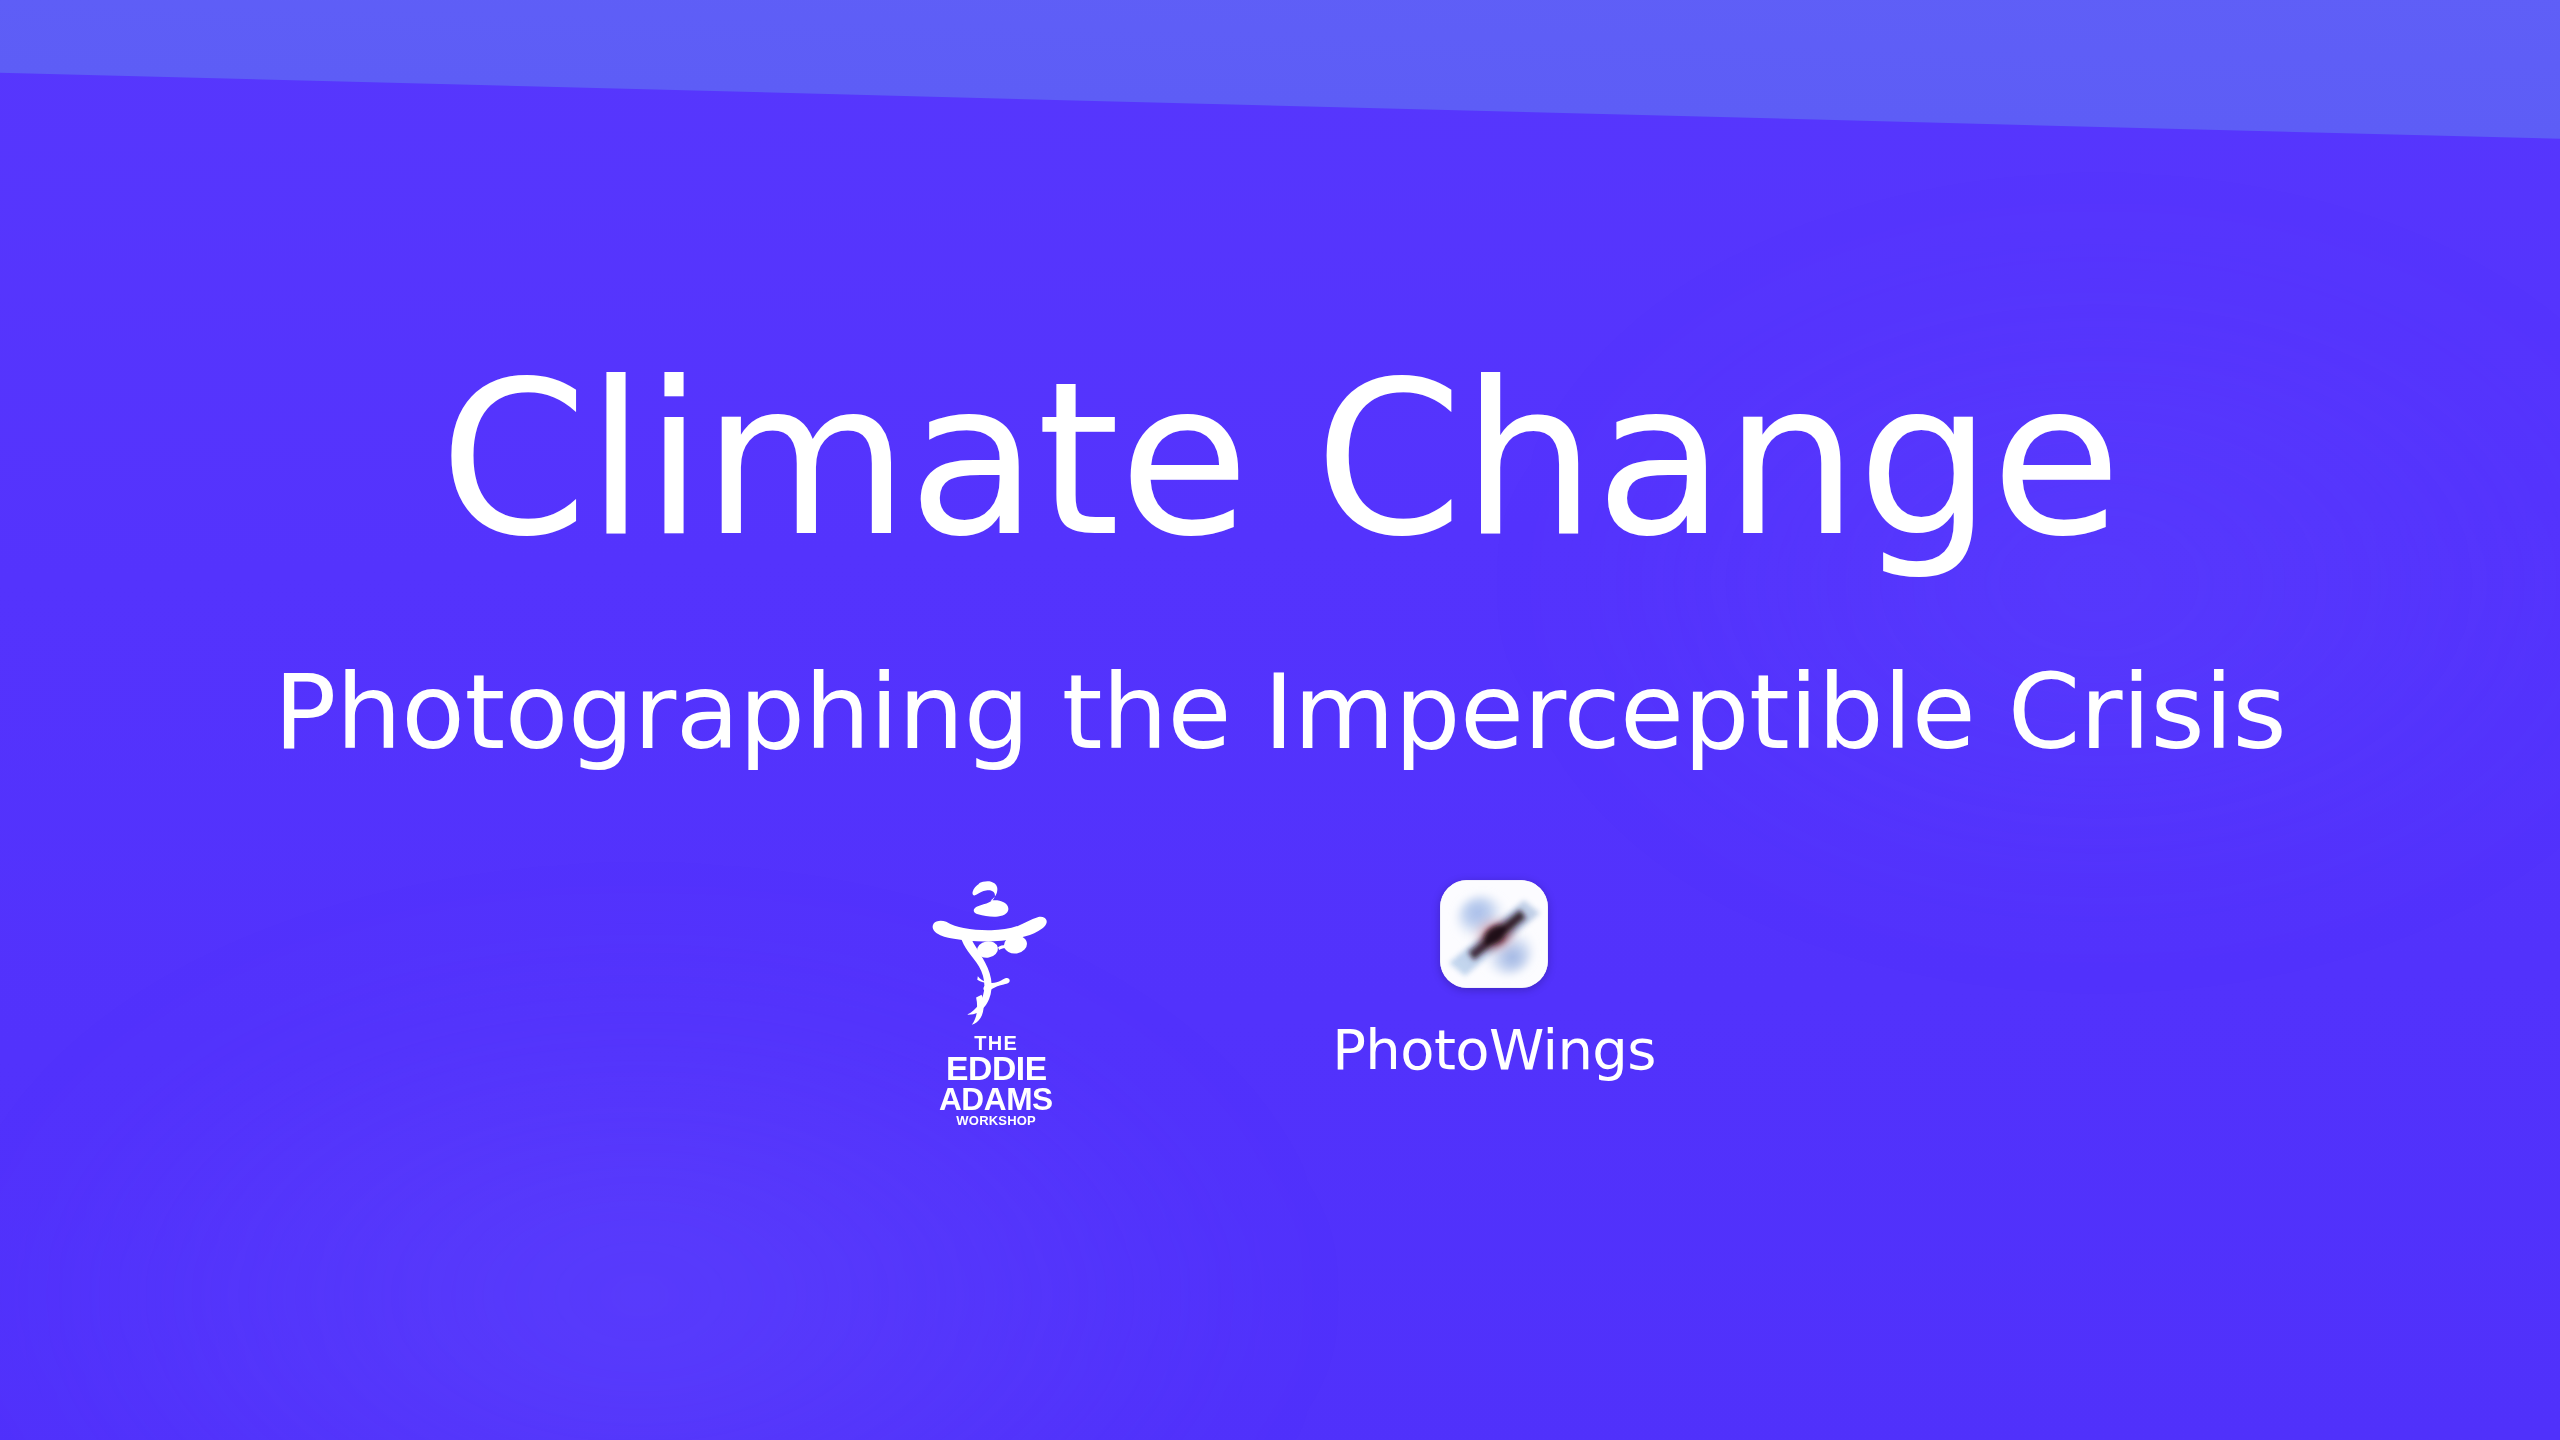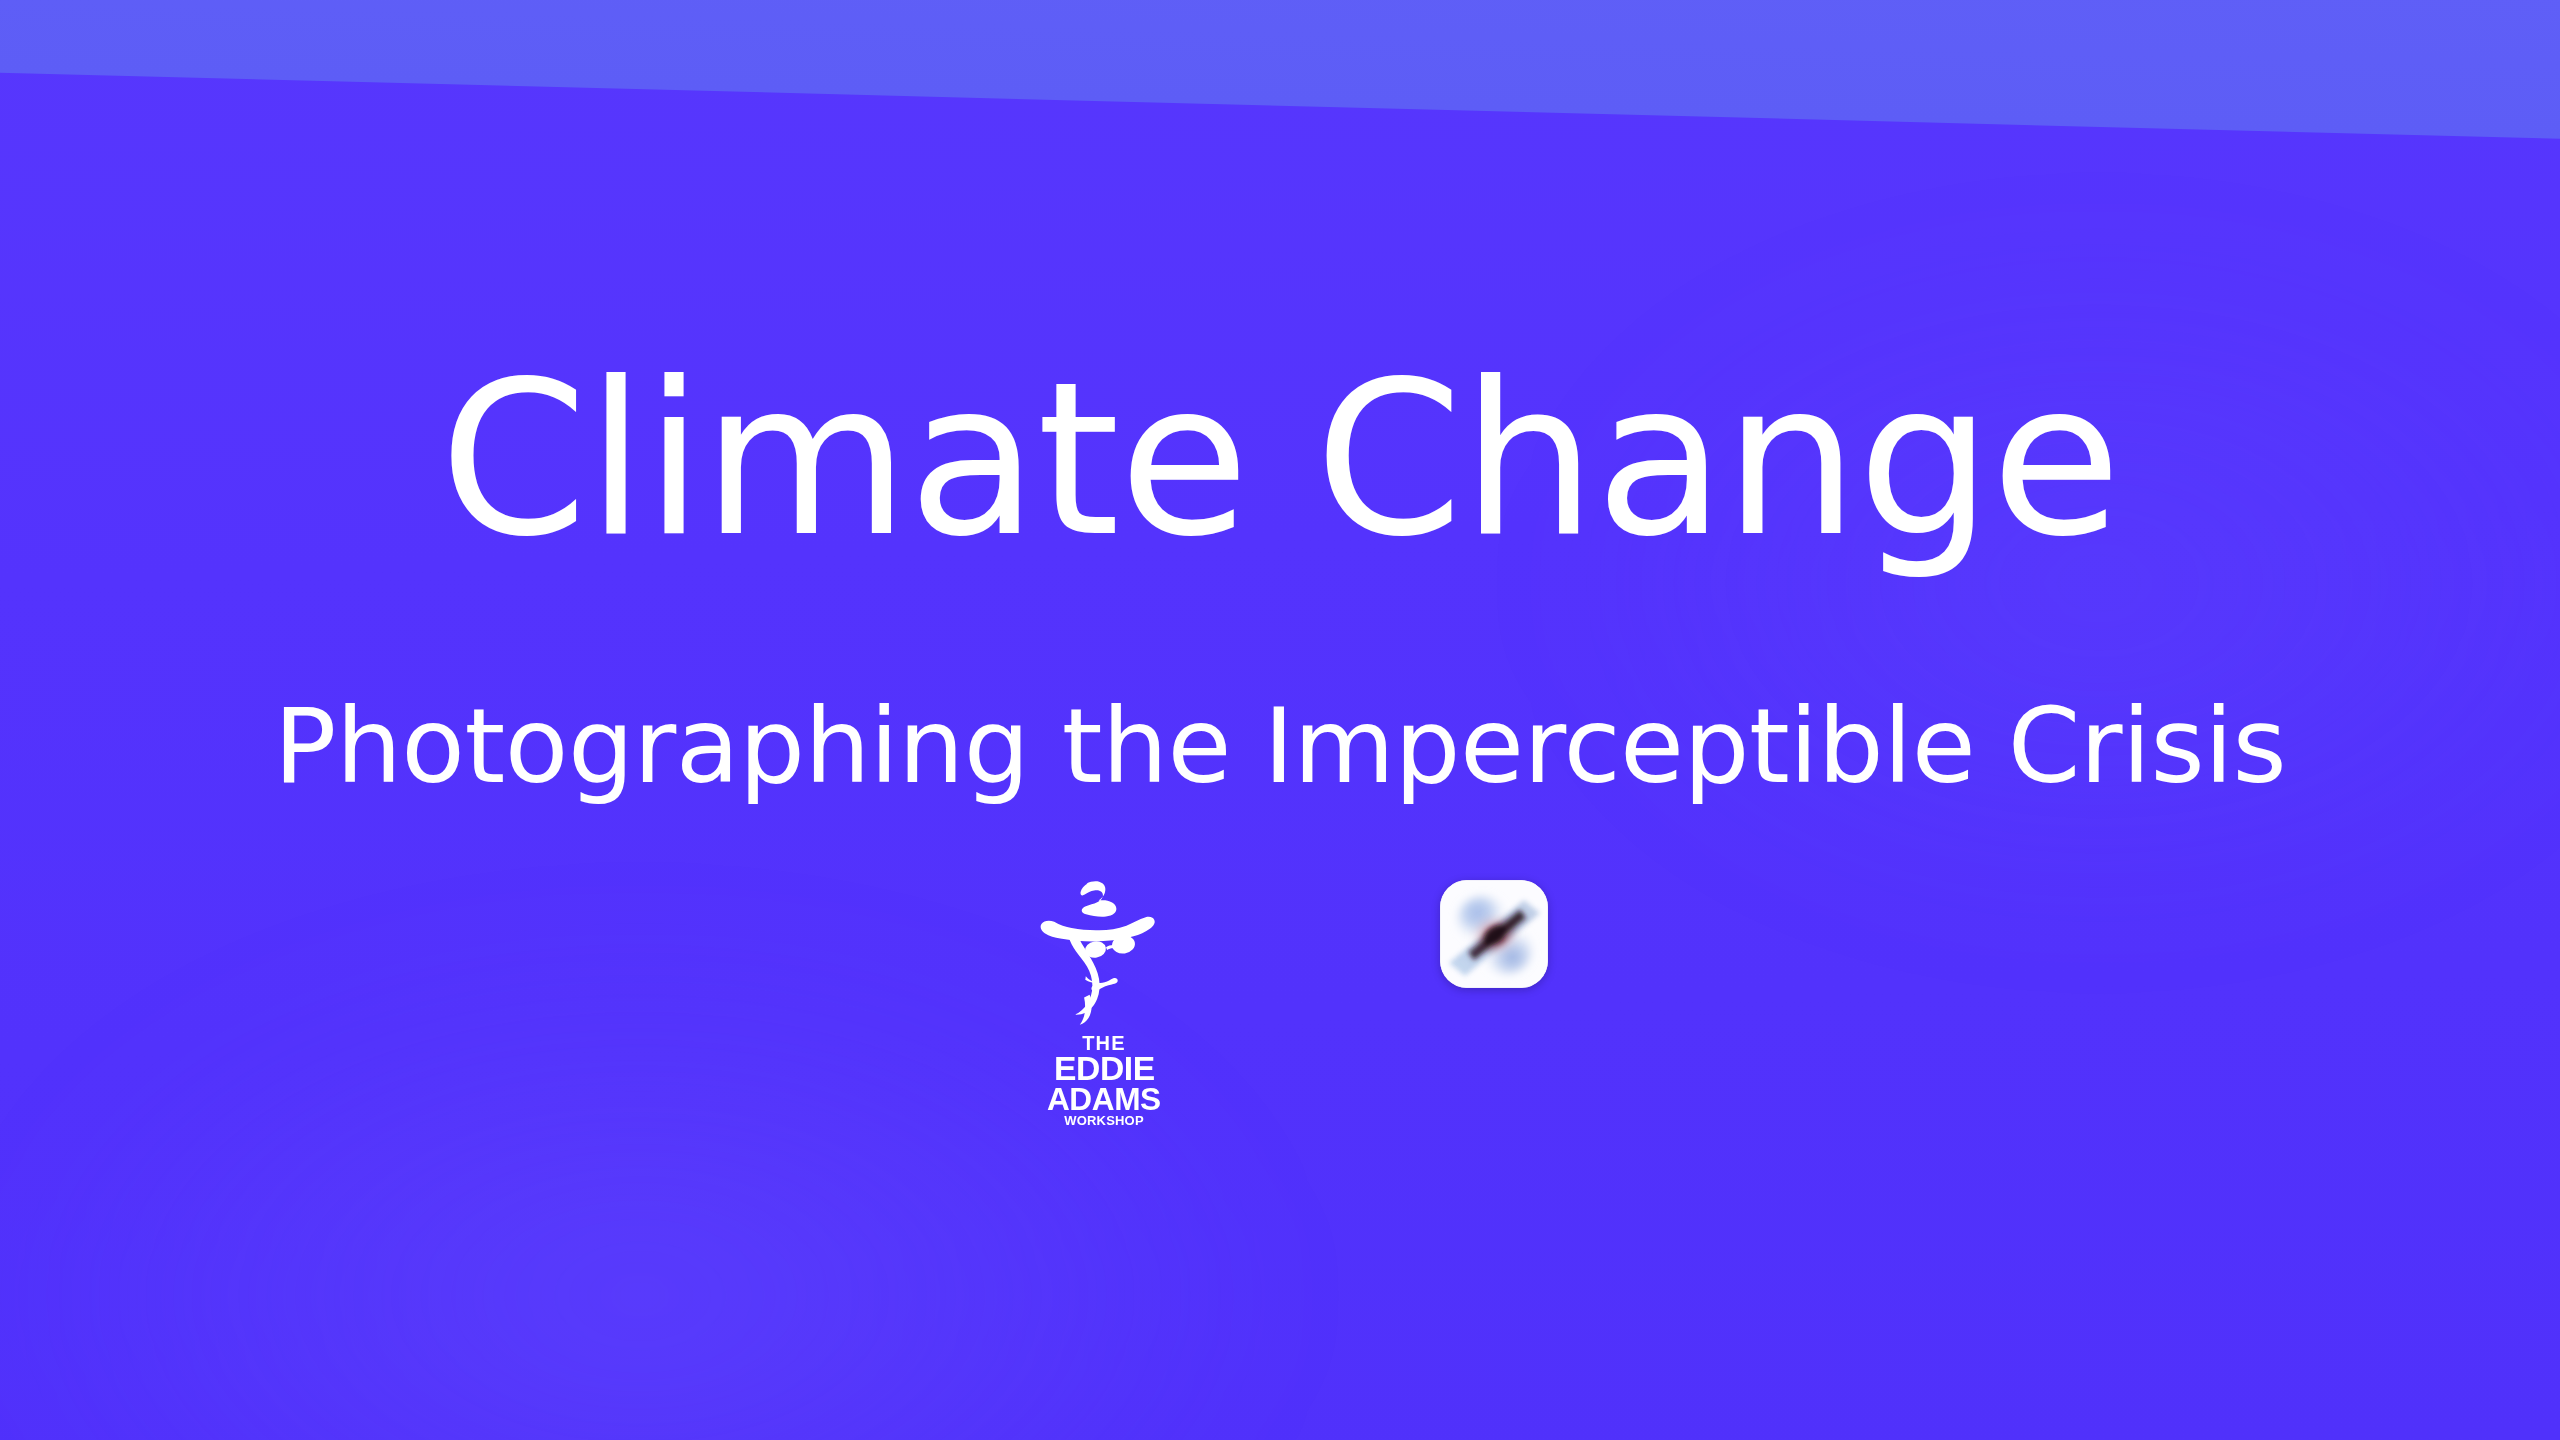--- a/index.html
+++ b/index.html
@@ -86,21 +86,21 @@
     font-weight: 400;
     font-size: 212px;
     line-height: 1.02;
     letter-spacing: -1px;
     white-space: nowrap;
   }
 
   .subtitle {
     margin: 0;
     position: absolute;
-    top: 689px;
+    top: 655px;
     left: 0;
     right: 0;
     text-align: center;
     color: #ffffff;
     font-family: "DejaVu Sans", "Liberation Sans", sans-serif;
     font-weight: 400;
     font-size: 104px;
     line-height: 1.1;
     letter-spacing: -0.5px;
     white-space: nowrap;
@@ -280,17 +280,18 @@
 
             <g filter="url(#pwSoftSm)">
               <path d="M28 72 L80 30 L86 38 L34 80 Z" fill="url(#pwCore)"></path>
               <ellipse cx="55" cy="55" rx="13" ry="8" transform="rotate(-38 55 55)" fill="#1d0c14" opacity="0.9"></ellipse>
             </g>
 
             <rect x="0" y="0" width="108" height="108" rx="27" fill="none" stroke="rgba(150,140,210,0.20)" stroke-width="1"></rect>
           </svg>
         </div>
 
+        <div class="pw-label">PhotoWings</div>
       </div>
 
     </div>
   </div>
 </div>
 
 </body></html>

